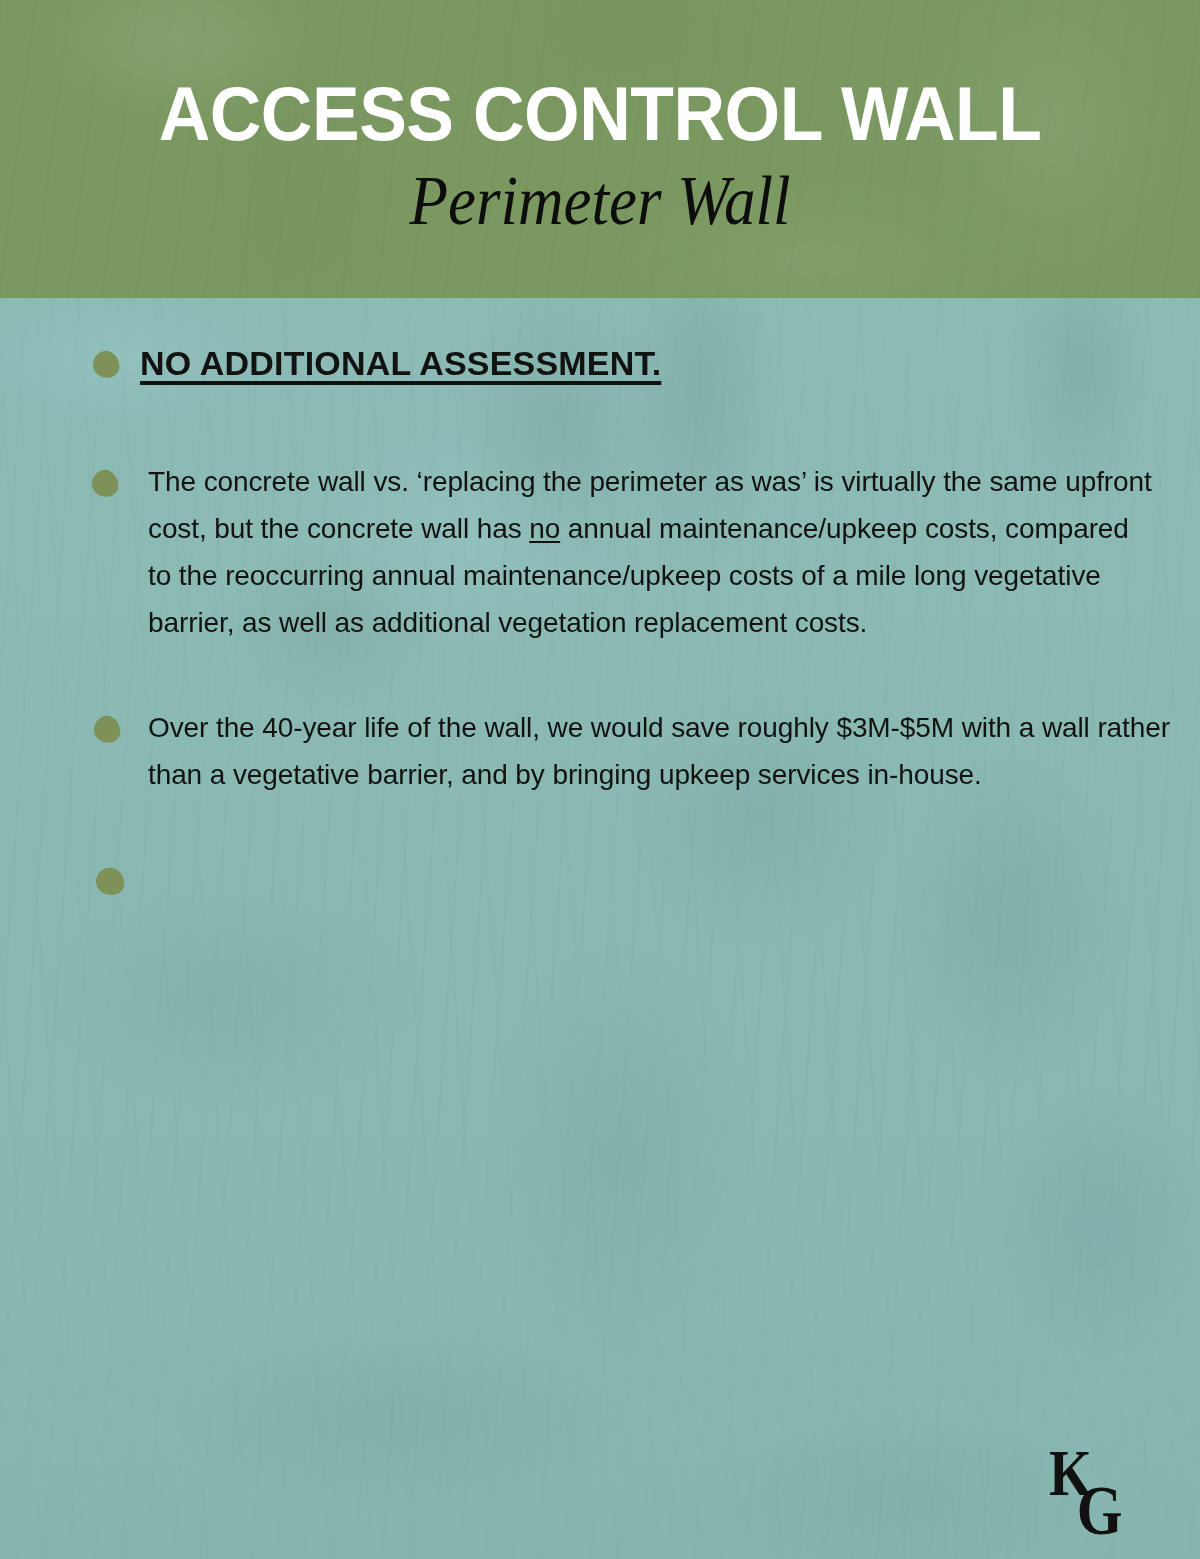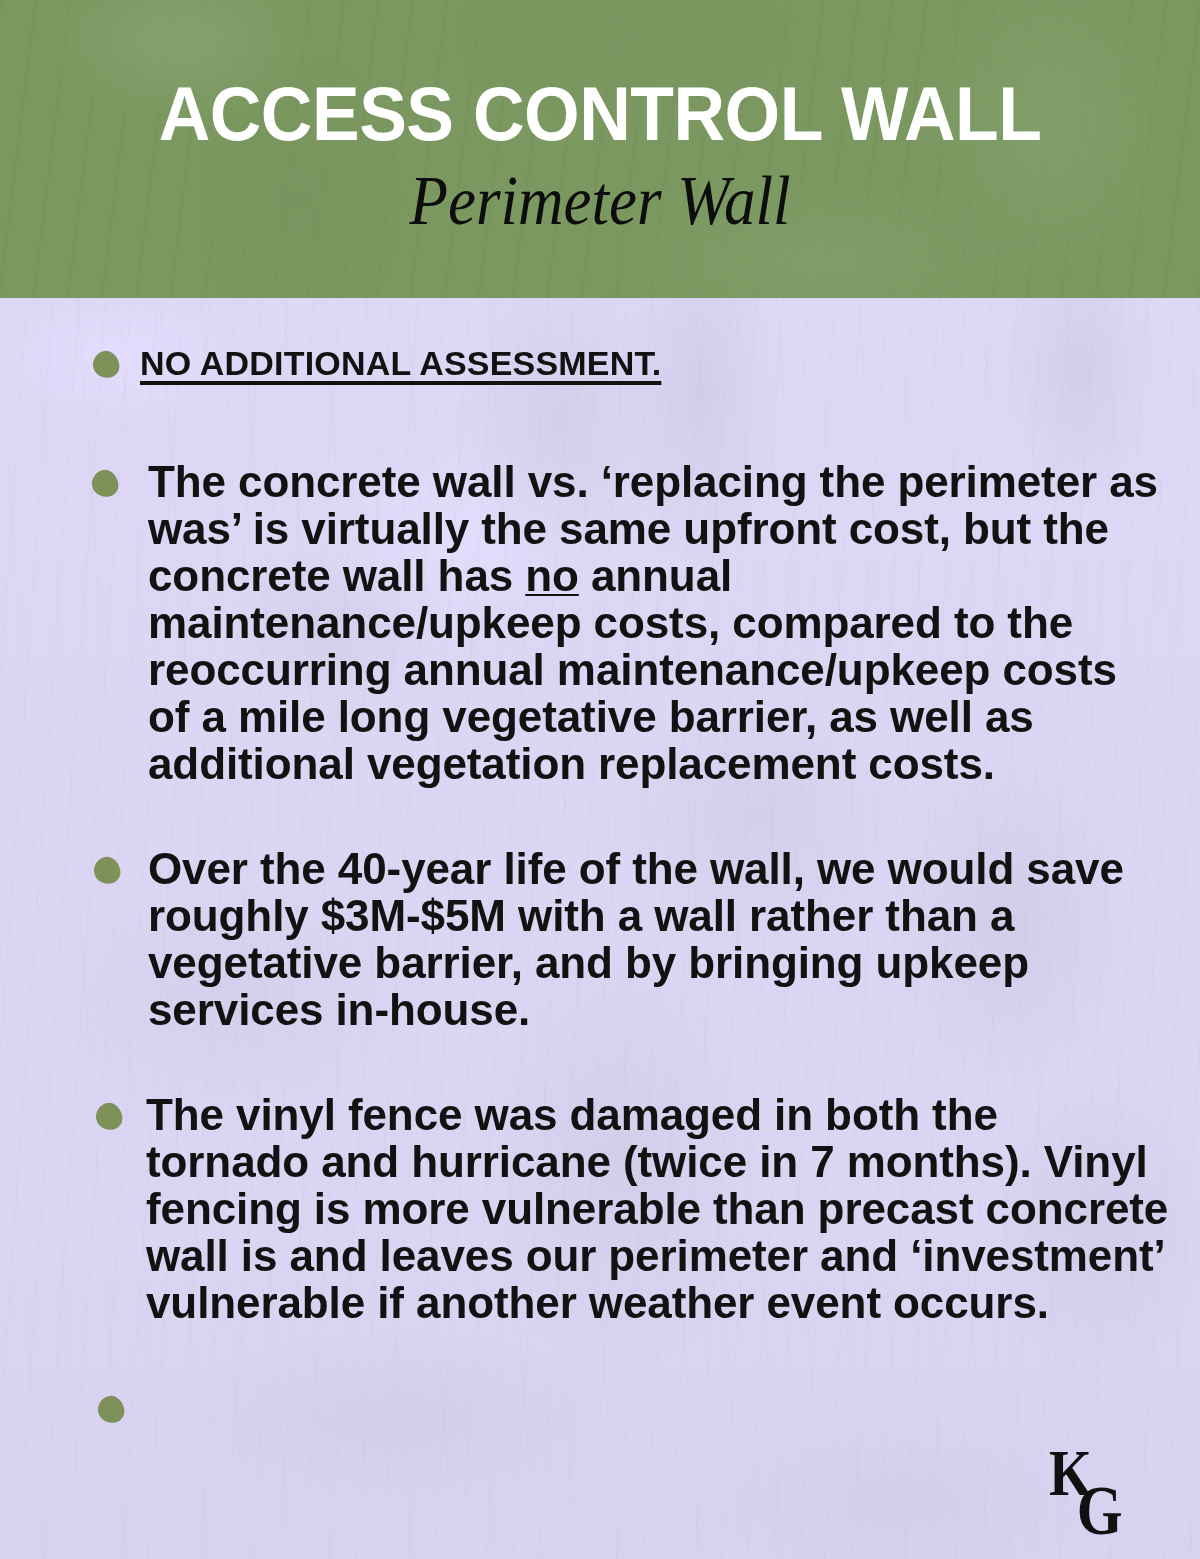--- a/index.html
+++ b/index.html
@@ -11,21 +11,21 @@
     height: 1559px;
     font-family: "Liberation Sans", sans-serif;
     background: #f1f2ee;
     overflow: hidden;
   }
 
   .slide {
     position: relative;
     width: 1200px;
     height: 1559px;
-    background: #c4b5fd;
+    background: #0f766e;
     overflow: hidden;
   }
 
   
   .body-texture {
     position: absolute;
     left: 0; top: 298px;
     width: 1200px; height: 1261px;
     pointer-events: none;
     opacity: 0.55;
@@ -123,24 +123,23 @@
     height: 27px;
     background: #7d9159;
     border-radius: 54% 46% 44% 56% / 50% 58% 42% 50%;
     transform: rotate(-12deg);
   }
 
   .btext {
     display: block;
     color: #121212;
     font-family: "Liberation Sans", sans-serif;
-    font-size: 44px;
+    font-size: 28px;
     line-height: 47px;
     letter-spacing: -0.1px;
-    font-weight: bold;
   }
 
   .heading-row { margin-top: 44px; }
   .heading-row .blob { left: 93px; top: 9px; }
   .heading-text {
     margin-left: 140px;
     font-weight: bold;
     font-size: 34px;
     line-height: 42px;
     letter-spacing: 0.2px;
@@ -209,21 +208,20 @@
       <span class="btext">The concrete wall vs. ‘replacing the perimeter as was’ is virtually the same upfront cost, but the concrete wall has <u class="inline-u">no</u> annual maintenance/upkeep costs, compared to the reoccurring annual maintenance/upkeep costs of a mile long vegetative barrier, as well as additional vegetation replacement costs.</span>
     </div>
 
     <div class="bullet-row p2">
       <span class="blob"></span>
       <span class="btext">Over the 40-year life of the wall, we would save roughly $3M-$5M with a wall rather than a vegetative barrier, and by bringing upkeep services in-house.</span>
     </div>
 
     <div class="bullet-row p3">
       <span class="blob"></span>
-      <span class="btext">The vinyl fence was damaged in both the tornado and hurricane (twice in 7 months). Vinyl fencing is more vulnerable than precast concrete wall is and leaves our perimeter and ‘investment’ vulnerable if another weather event occurs.</span>
     </div>
 
     <div class="bullet-row p4">
       <span class="blob"></span>
     </div>
 
   </div>
 
   <div class="logo">
     <svg viewBox="0 0 110 96" width="110" height="96" aria-hidden="true">

